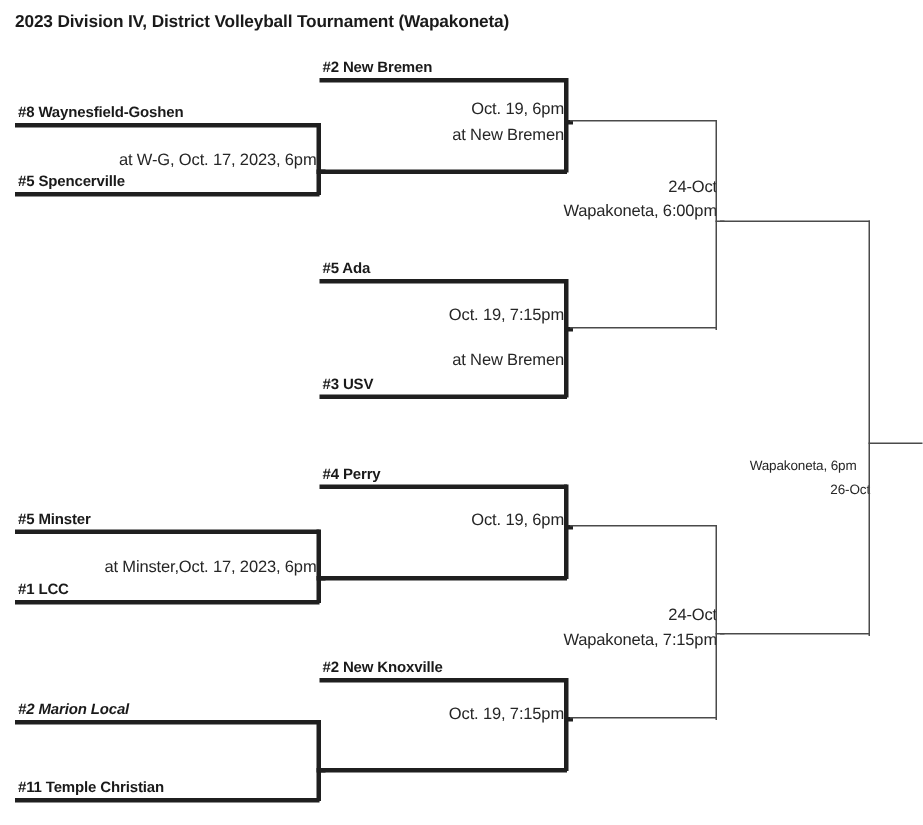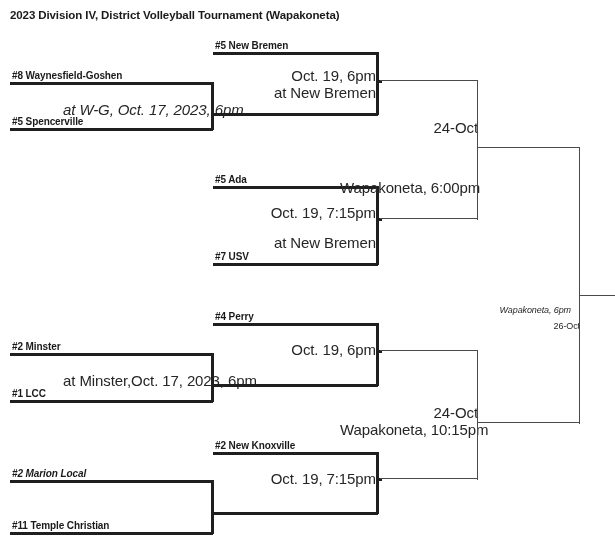--- a/index.html
+++ b/index.html
@@ -21,66 +21,66 @@
   .vl{width:2.5px;}
   .hl.thin{height:1.4px;background:#4a4a4a;}
   .vl.thin{width:1.4px;background:#4a4a4a;}
 
   
   .team{
     position:absolute;font-size:10px;font-weight:bold;
     white-space:nowrap;letter-spacing:-0.1px;
   }
   .meta{
-    position:absolute;font-size:15px;font-weight:normal;
+    position:absolute;font-size:11px;font-weight:normal;
     white-space:nowrap;letter-spacing:-0.1px;color:#262626;
   }
   .meta.r{text-align:right;}
   .meta.small{font-size:9px;}
 </style>
 </head>
 <body>
 
 <div id="bracket">
 
   <div class="title">2023 Division IV, District Volleyball Tournament (Wapakoneta)</div>
 
   <div class="team" style="left:12px;top:70px;">#8 Waynesfield-Goshen</div>
   <div class="hl" style="left:10px;top:82px;width:203px;"></div>
-  <div class="meta r" style="left:63px;top:101px;width:148px;font-style:italic;">at W-G, Oct. 17, 2023, 6pm</div>
+  <div class="meta r" style="left:63px;top:101px;width:148px;">at W-G, Oct. 17, 2023, 6pm</div>
   <div class="team" style="left:12px;top:116px;">#5 Spencerville</div>
   <div class="hl" style="left:10px;top:128px;width:203px;"></div>
   <div class="vl" style="left:211px;top:82px;height:48px;"></div>
   <div class="hl" style="left:211px;top:113px;width:6px;"></div>
 
-  <div class="team" style="left:215px;top:40px;">#5 New Bremen</div>
+  <div class="team" style="left:215px;top:40px;">#2 New Bremen</div>
   <div class="hl" style="left:213px;top:52px;width:165px;"></div>
   <div class="meta r" style="left:256px;top:67px;width:120px;">Oct. 19, 6pm</div>
   <div class="meta r" style="left:256px;top:84px;width:120px;">at New Bremen</div>
   <div class="hl" style="left:213px;top:113px;width:165px;"></div>
   <div class="vl" style="left:376px;top:52px;height:63px;"></div>
   <div class="hl" style="left:376px;top:80px;width:6px;"></div>
 
   <div class="team" style="left:215px;top:174px;">#5 Ada</div>
   <div class="hl" style="left:213px;top:186px;width:165px;"></div>
   <div class="meta r" style="left:256px;top:204px;width:120px;">Oct. 19, 7:15pm</div>
   <div class="meta r" style="left:256px;top:234px;width:120px;">at New Bremen</div>
-  <div class="team" style="left:215px;top:251px;">#7 USV</div>
+  <div class="team" style="left:215px;top:251px;">#3 USV</div>
   <div class="hl" style="left:213px;top:263px;width:165px;"></div>
   <div class="vl" style="left:376px;top:186px;height:79px;"></div>
   <div class="hl" style="left:376px;top:218px;width:6px;"></div>
 
   <div class="meta r" style="left:358px;top:119px;width:120px;">24-Oct</div>
-  <div class="meta r" style="left:340px;top:135px;width:138px;margin-top:44px;">Wapakoneta, 6:00pm</div>
+  <div class="meta r" style="left:340px;top:135px;width:138px;">Wapakoneta, 6:00pm</div>
   <div class="hl thin" style="left:380px;top:80px;width:98px;"></div>
   <div class="hl thin" style="left:380px;top:218px;width:98px;"></div>
   <div class="vl thin" style="left:477px;top:80px;height:140px;"></div>
   <div class="hl thin" style="left:477px;top:147px;width:6px;"></div>
 
-  <div class="team" style="left:12px;top:341px;">#2 Minster</div>
+  <div class="team" style="left:12px;top:341px;">#5 Minster</div>
   <div class="hl" style="left:10px;top:353px;width:203px;"></div>
   <div class="meta r" style="left:63px;top:372px;width:148px;">at Minster,Oct. 17, 2023, 6pm</div>
   <div class="team" style="left:12px;top:388px;">#1 LCC</div>
   <div class="hl" style="left:10px;top:400px;width:203px;"></div>
   <div class="vl" style="left:211px;top:353px;height:49px;"></div>
   <div class="hl" style="left:211px;top:384px;width:6px;"></div>
 
   <div class="team" style="left:215px;top:311px;">#4 Perry</div>
   <div class="hl" style="left:213px;top:323px;width:165px;"></div>
   <div class="meta r" style="left:256px;top:341px;width:120px;">Oct. 19, 6pm</div>
@@ -96,26 +96,26 @@
   <div class="hl" style="left:211px;top:512px;width:6px;"></div>
 
   <div class="team" style="left:215px;top:440px;">#2 New Knoxville</div>
   <div class="hl" style="left:213px;top:452px;width:165px;"></div>
   <div class="meta r" style="left:256px;top:470px;width:120px;">Oct. 19, 7:15pm</div>
   <div class="hl" style="left:213px;top:512px;width:165px;"></div>
   <div class="vl" style="left:376px;top:452px;height:62px;"></div>
   <div class="hl" style="left:376px;top:478px;width:6px;"></div>
 
   <div class="meta r" style="left:358px;top:404px;width:120px;">24-Oct</div>
-  <div class="meta r" style="left:340px;top:421px;width:138px;">Wapakoneta, 10:15pm</div>
+  <div class="meta r" style="left:340px;top:421px;width:138px;">Wapakoneta, 7:15pm</div>
   <div class="hl thin" style="left:380px;top:350px;width:98px;"></div>
   <div class="hl thin" style="left:380px;top:478px;width:98px;"></div>
   <div class="vl thin" style="left:477px;top:350px;height:130px;"></div>
   <div class="hl thin" style="left:477px;top:422px;width:6px;"></div>
 
-  <div class="meta r small" style="left:446px;top:305px;width:125px;font-style:italic;">Wapakoneta, 6pm</div>
+  <div class="meta r small" style="left:446px;top:305px;width:125px;">Wapakoneta, 6pm</div>
   <div class="meta r small" style="left:455px;top:321px;width:125px;">26-Oct</div>
   <div class="hl thin" style="left:480px;top:147px;width:100px;"></div>
   <div class="hl thin" style="left:480px;top:422px;width:100px;"></div>
   <div class="vl thin" style="left:579px;top:147px;height:277px;"></div>
   <div class="hl thin" style="left:579px;top:295px;width:36px;"></div>
 
 </div>
 
 </body></html>

